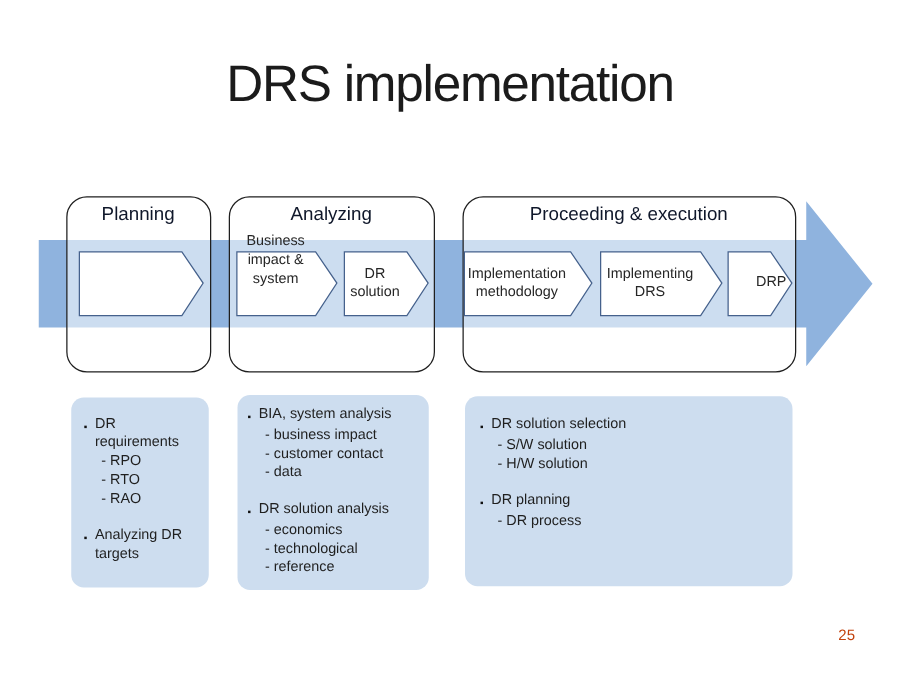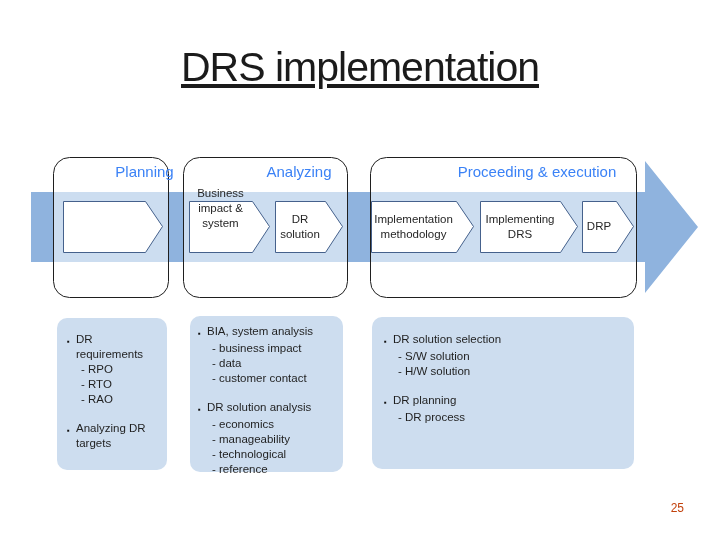--- a/index.html
+++ b/index.html
@@ -2,25 +2,25 @@
 <html><head>
 <meta charset="utf-8">
 <style>
   html,body{margin:0;padding:0;background:#fff;}
   .slide{
     position:relative;width:720px;height:540px;background:#ffffff;overflow:hidden;
     font-family:"Liberation Sans","DejaVu Sans",sans-serif;color:#1f1f1f;
   }
   .title{
     position:absolute;left:0;top:44px;width:720px;text-align:center;
-    font-size:41px;font-weight:400;letter-spacing:-1px;color:#1b1b1b;text-decoration:underline;
+    font-size:41px;font-weight:400;letter-spacing:-1px;color:#1b1b1b;
   }
   svg.shapes{position:absolute;left:0;top:0;}
   .phase-label{
-    position:absolute;text-align:center;font-size:15px;color:#3b82f6;margin-left:34px;
+    position:absolute;text-align:center;font-size:15px;color:#0f172a;
   }
   .step-label{
     position:absolute;display:flex;align-items:center;justify-content:center;
     text-align:center;font-size:11.5px;line-height:1.28;color:#262626;
   }
   .dbox{
     position:absolute;background:#cdddef;border-radius:10px;box-sizing:border-box;
     font-size:11.5px;line-height:15px;color:#1f1f1f;
   }
   .group{margin-bottom:14px;}
@@ -56,21 +56,21 @@
   </svg>
 
   <div class="phase-label" style="left:53px;top:163px;width:115px">Planning</div>
   <div class="phase-label" style="left:183px;top:163px;width:164px">Analyzing</div>
   <div class="phase-label" style="left:370px;top:163px;width:266px">Proceeding &amp; execution</div>
 
   <div class="step-label" style="left:189px;top:183px;width:63px;height:51px">Business impact &amp; system</div>
   <div class="step-label" style="left:275px;top:201px;width:50px;height:51px">DR solution</div>
   <div class="step-label" style="left:371px;top:201px;width:85px;height:51px">Implementation methodology</div>
   <div class="step-label" style="left:480px;top:201px;width:80px;height:51px">Implementing DRS</div>
-  <div class="step-label" style="left:582px;top:201px;width:34px;height:51px">DRP</div>
+  <div class="step-label" style="left:600px;top:201px;width:34px;height:51px">DRP</div>
 
   <div class="dbox" style="left:57px;top:318px;width:110px;height:152px;padding:14px 16px 0 10px">
     <div class="group">
       <div class="bhead">
         <span class="bullet">▪</span>
         <span class="bhead-text">DR requirements</span>
       </div>
       <div class="bsub">- RPO</div>
       <div class="bsub">- RTO</div>
       <div class="bsub">- RAO</div>
@@ -83,30 +83,29 @@
     </div>
   </div>
 
   <div class="dbox" style="left:190px;top:316px;width:153px;height:156px;padding:8px 6px 0 8px">
     <div class="group">
       <div class="bhead">
         <span class="bullet">▪</span>
         <span class="bhead-text">BIA, system analysis</span>
       </div>
       <div class="bsub">- business impact</div>
+      <div class="bsub">- customer contact</div>
       <div class="bsub">- data</div>
-      <div class="bsub">- customer contact</div>
     </div>
     <div class="group">
       <div class="bhead">
         <span class="bullet">▪</span>
         <span class="bhead-text">DR solution analysis</span>
       </div>
       <div class="bsub">- economics</div>
-      <div class="bsub">- manageability</div>
       <div class="bsub">- technological</div>
       <div class="bsub">- reference</div>
     </div>
   </div>
 
   <div class="dbox" style="left:372px;top:317px;width:262px;height:152px;padding:15px 10px 0 12px">
     <div class="group">
       <div class="bhead">
         <span class="bullet">▪</span>
         <span class="bhead-text">DR solution selection</span>

